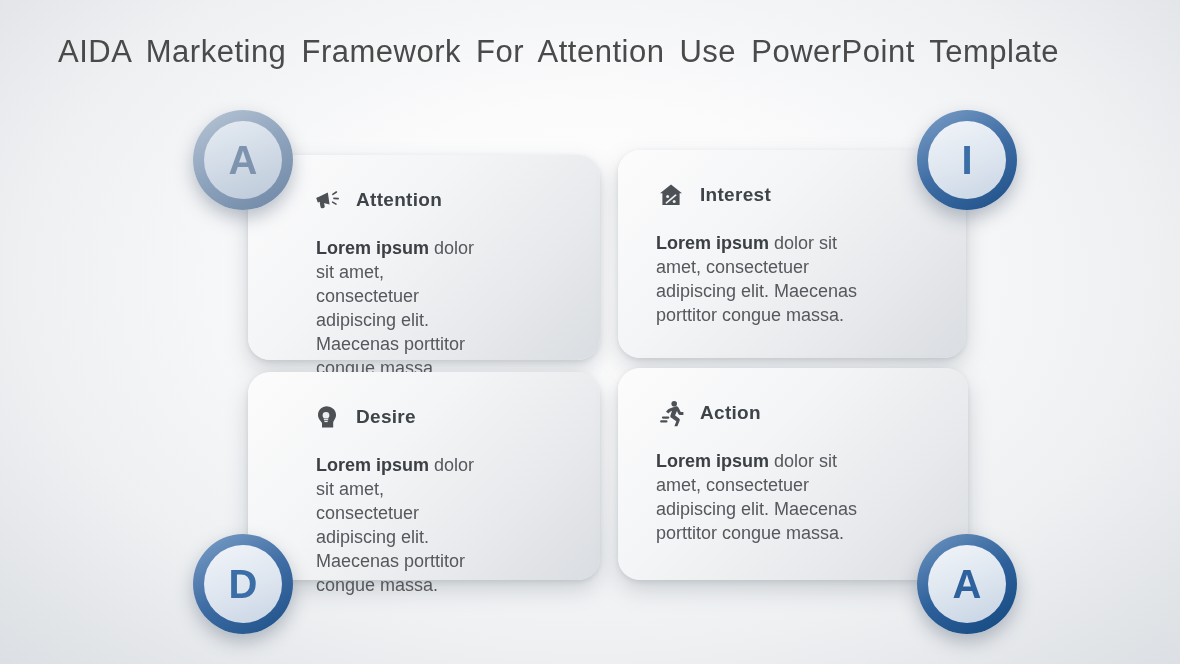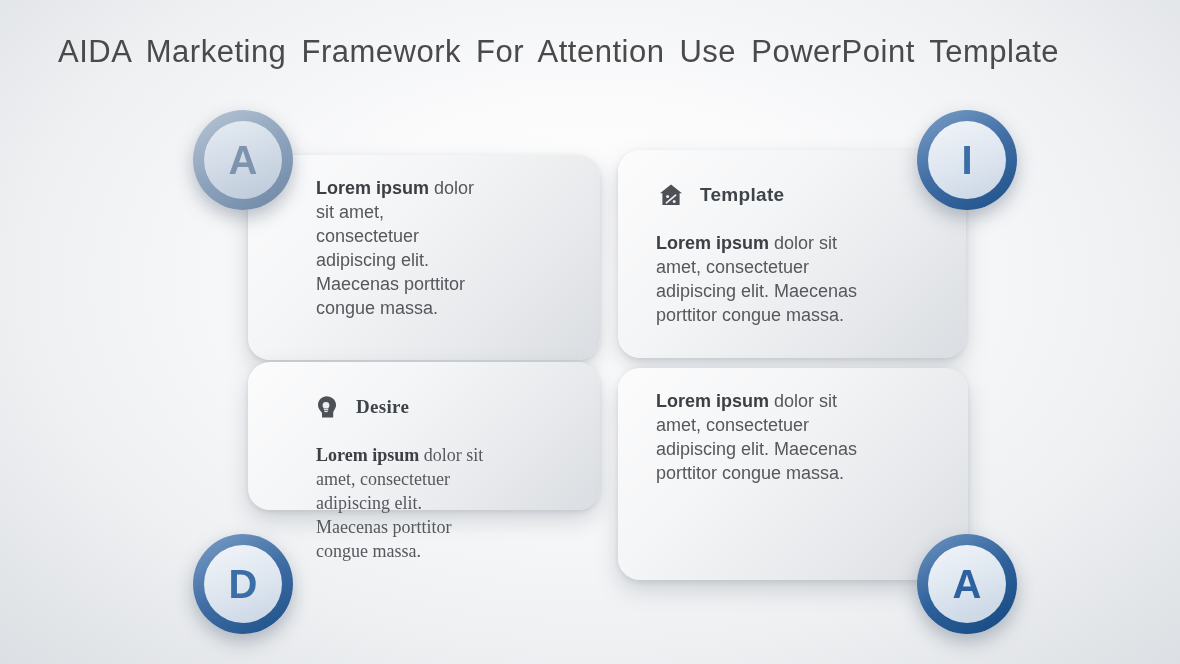--- a/index.html
+++ b/index.html
@@ -27,21 +27,21 @@
 
   
   .card {
     position: absolute;
     border-radius: 22px;
     background: linear-gradient(135deg, #fcfcfd 0%, #f4f5f6 38%, #e7e9ec 72%, #dadde1 100%);
     box-shadow: 0 10px 22px rgba(120,128,138,0.30), 0 2px 5px rgba(120,128,138,0.20);
   }
   .card-attention { left: 248px; top: 155px;  width: 352px; height: 205px; }
   .card-interest  { left: 618px; top: 150px;  width: 348px; height: 208px; }
-  .card-desire    { left: 248px; top: 362px;  width: 352px; height: 148px; font-family: Liberation Serif, serif; }
+  .card-desire    { left: 248px; top: 372px;  width: 352px; height: 208px; }
   .card-action    { left: 618px; top: 368px;  width: 350px; height: 212px; }
 
   .card-head {
     display: flex;
     align-items: center;
     gap: 14px;
     padding: 30px 0 0 64px;
   }
   .card-interest .card-head,
   .card-action .card-head { padding-left: 38px; }
@@ -119,36 +119,49 @@
     background: linear-gradient(160deg, #f2f5f9 0%, #dbe4ee 55%, #c6d3e3 100%);
     color: #2d629e;
   }
 </style>
 </head>
 <body>
 
 <div class="title">AIDA Marketing Framework For Attention Use PowerPoint Template</div>
 
 <div class="card card-attention">
+  <div class="card-head">
+    <span class="card-icon">
+      <svg width="28" height="28" viewBox="0 0 28 28" fill="currentColor">
+        <path d="M4.5 11.6 L14.8 6.6 L16.6 18.6 L6.6 16.1 Z"></path>
+        <rect x="7.2" y="15.6" width="4.2" height="6.6" rx="1.4" transform="rotate(-12 9.3 18.9)"></rect>
+        <path d="M3.2 12.1 L5.4 11.0 L7.0 16.0 L4.8 16.5 Z"></path>
+        <path d="M19.8 8.4 l3.6 -2.4" stroke="currentColor" stroke-width="1.6" fill="none" stroke-linecap="round"></path>
+        <path d="M20.9 12.4 l4.3 0.2" stroke="currentColor" stroke-width="1.6" fill="none" stroke-linecap="round"></path>
+        <path d="M19.6 16.1 l3.4 2.0" stroke="currentColor" stroke-width="1.6" fill="none" stroke-linecap="round"></path>
+      </svg>
+    </span>
+    <span class="card-title">Attention</span>
+  </div>
   <div class="card-body">
     <b>Lorem ipsum </b><span>dolor sit amet, consectetuer adipiscing elit. Maecenas porttitor congue massa.</span>
   </div>
 </div>
 
 <div class="card card-interest">
   <div class="card-head">
     <span class="card-icon">
       <svg width="28" height="28" viewBox="0 0 28 28" fill="currentColor">
         <path d="M14 3.5 L25 12.2 L22.6 12.2 L22.6 24 L5.4 24 L5.4 12.2 L3 12.2 Z"></path>
         <circle cx="10.6" cy="15.6" r="1.5" fill="#eceef1"></circle>
         <circle cx="17.2" cy="20.4" r="1.5" fill="#eceef1"></circle>
         <path d="M18.6 14.2 L9.4 21.8" stroke="#eceef1" stroke-width="1.7" fill="none" stroke-linecap="round"></path>
       </svg>
     </span>
-    <span class="card-title">Template</span>
+    <span class="card-title">Interest</span>
   </div>
   <div class="card-body">
     <b>Lorem ipsum </b><span>dolor sit amet, consectetuer adipiscing elit. Maecenas porttitor congue massa.</span>
   </div>
 </div>
 
 <div class="card card-desire">
   <div class="card-head">
     <span class="card-icon">
       <svg width="28" height="28" viewBox="0 0 28 28" fill="currentColor">
@@ -159,20 +172,31 @@
       </svg>
     </span>
     <span class="card-title">Desire</span>
   </div>
   <div class="card-body">
     <b>Lorem ipsum </b><span>dolor sit amet, consectetuer adipiscing elit. Maecenas porttitor congue massa.</span>
   </div>
 </div>
 
 <div class="card card-action">
+  <div class="card-head">
+    <span class="card-icon">
+      <svg width="28" height="28" viewBox="0 0 28 28" fill="currentColor">
+        <circle cx="17.2" cy="4.8" r="2.8"></circle>
+        <path d="M15.4 8.4 C12.6 9.0 10.4 10.6 9.0 12.8 l2.6 1.6 c1.0 -1.4 2.2 -2.2 3.4 -2.6 l-1.6 4.6 c-0.3 1.0 0.1 1.8 0.9 2.4 l5.0 3.4 l-1.9 5.0 3.0 0 2.3 -5.6 c0.3 -0.9 0 -1.7 -0.8 -2.3 l-3.8 -2.8 1.8 -4.6 1.5 3.0 c0.3 0.7 0.9 1.0 1.6 1.0 l3.4 0 0 -2.8 -2.7 0 -2.0 -4.0 c-0.6 -1.2 -1.7 -1.9 -3.1 -1.7 Z"></path>
+        <path d="M11.2 18.6 L6.0 18.6" stroke="currentColor" stroke-width="2.2" stroke-linecap="round" fill="none"></path>
+        <path d="M9.4 22.4 L4.2 22.4" stroke="currentColor" stroke-width="2.2" stroke-linecap="round" fill="none"></path>
+      </svg>
+    </span>
+    <span class="card-title">Action</span>
+  </div>
   <div class="card-body">
     <b>Lorem ipsum </b><span>dolor sit amet, consectetuer adipiscing elit. Maecenas porttitor congue massa.</span>
   </div>
 </div>
 
 <div class="badge badge-a1">
   <div class="badge-inner">A</div>
 </div>
 <div class="badge badge-i">
   <div class="badge-inner">I</div>

